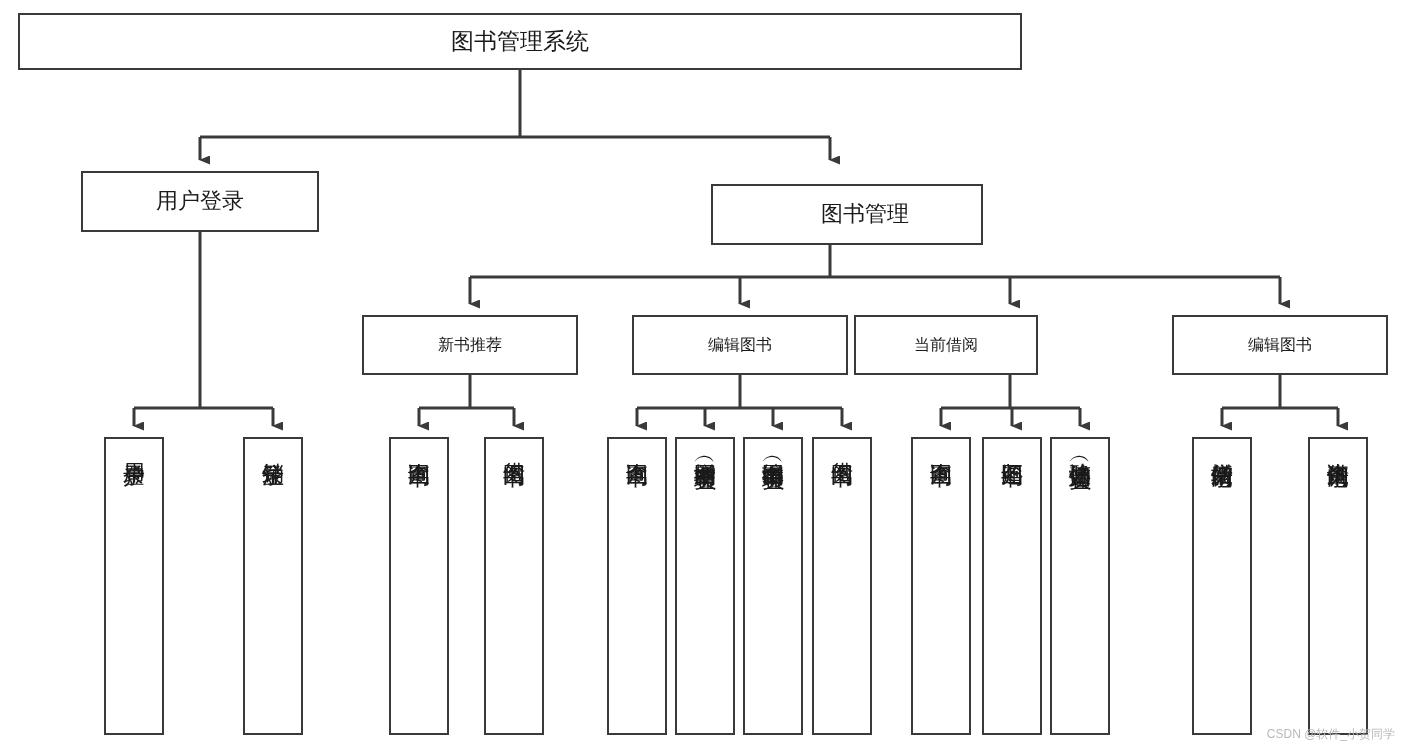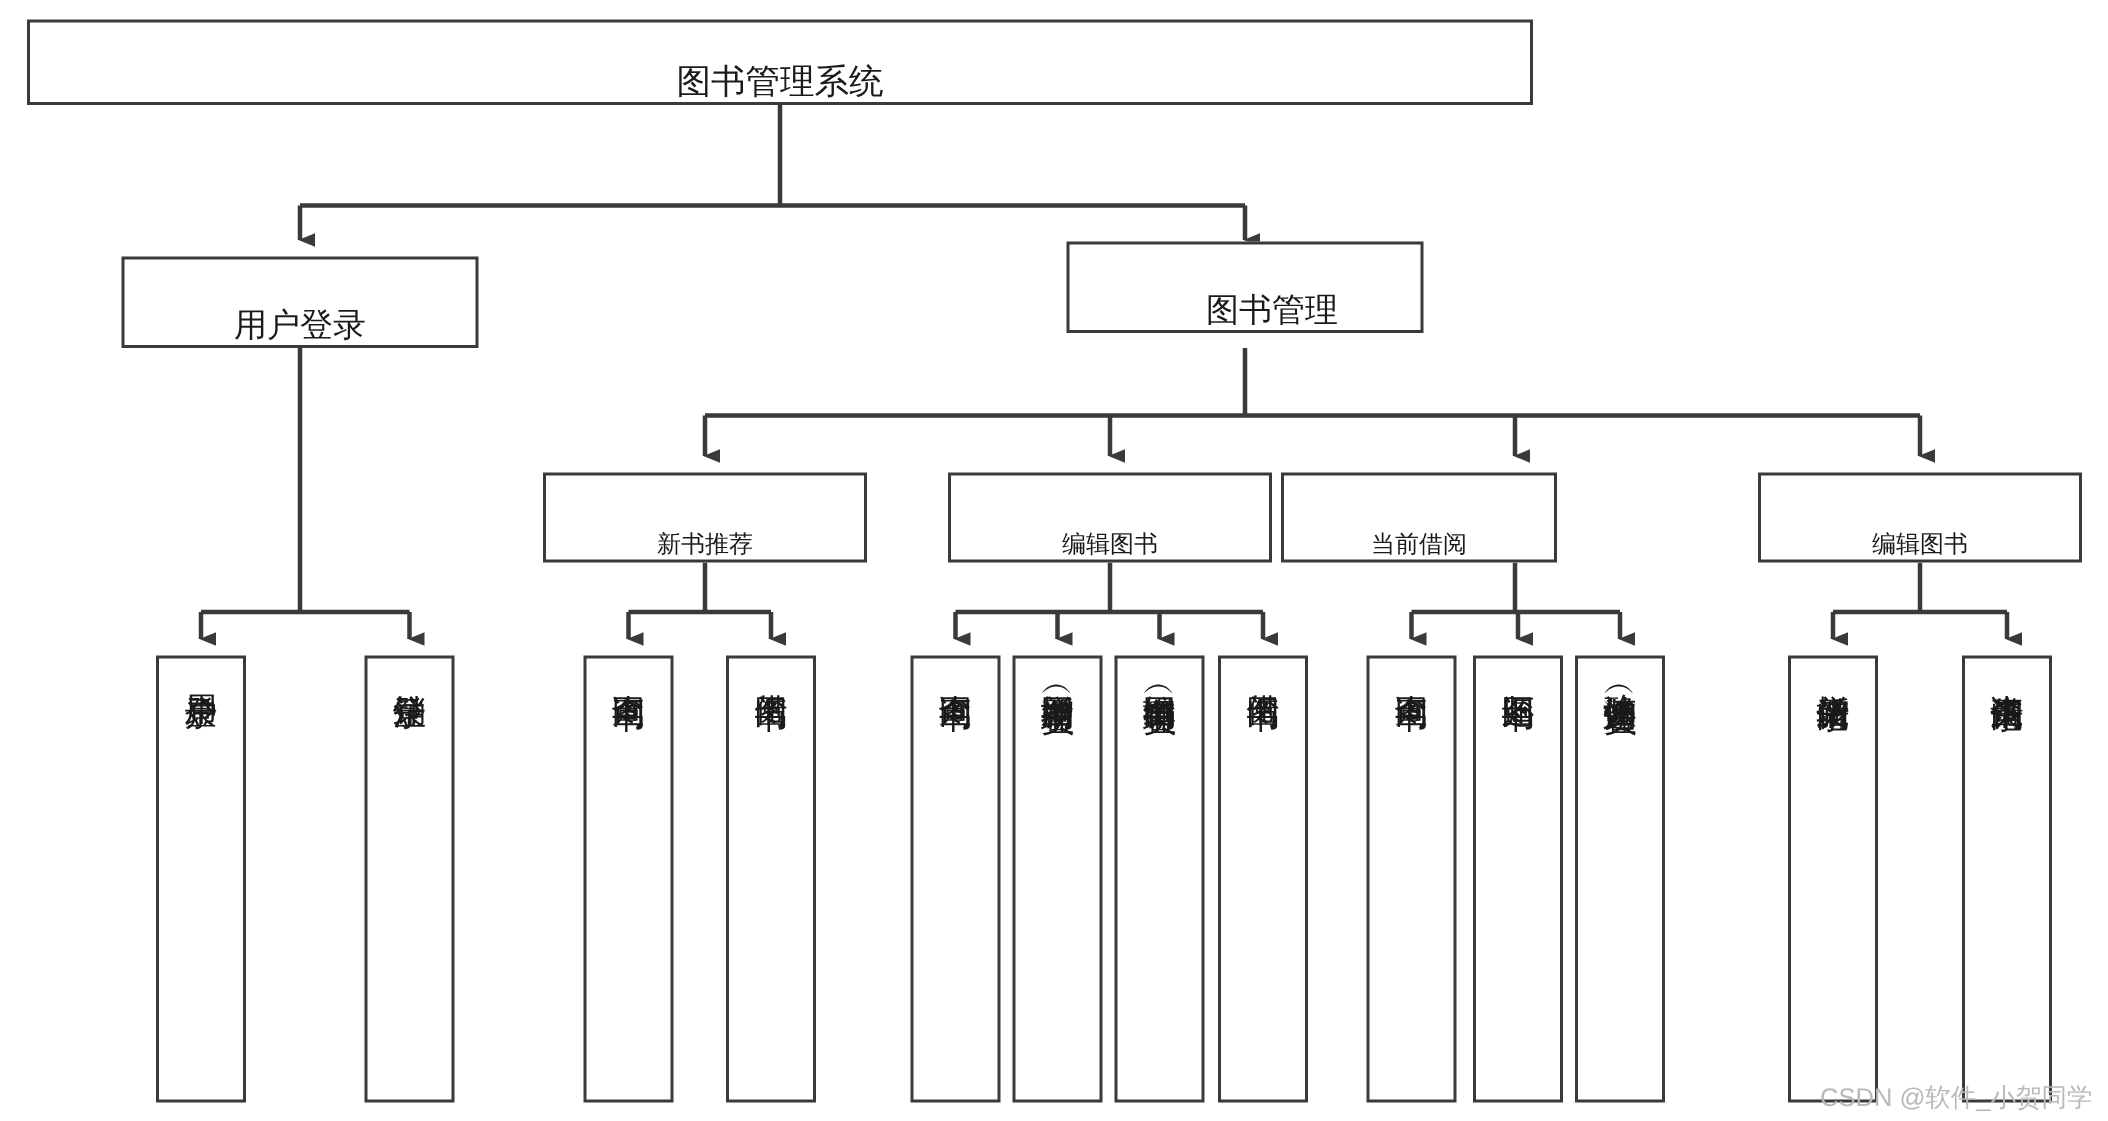--- a/index.html
+++ b/index.html
@@ -23,21 +23,21 @@
     top: 0;
     width: 1405px;
     height: 747px;
   }
   .node-box {
     position: absolute;
     box-sizing: border-box;
     background: #ffffff;
     border: 2px solid #3a3a3a;
     display: flex;
-    align-items: flex-end;
+    align-items: center;
     justify-content: center;
     overflow: hidden;
   }
   .node-label {
     color: #1a1a1a;
     text-align: center;
     line-height: 1.12;
     white-space: nowrap;
   }
   .lvl0 .node-label { font-size: 23px; }
@@ -53,21 +53,21 @@
   }
   .leaf {
     align-items: flex-start;
     justify-content: center;
     padding-top: 6px;
   }
   #watermark {
     position: absolute;
     right: 10px;
     bottom: 4px;
-    font-size: 17px;
+    font-size: 12px;
     color: #b9b9b9;
     white-space: nowrap;
     pointer-events: none;
   }
 </style>
 </head>
 <body>
 
 <div id="diagram-root">
 
@@ -114,21 +114,21 @@
       </g>
   </svg>
 
   <div id="node-layer">
       <div class="node-box lvl0" style="left: 18px; top: 13px; width: 1004px; height: 57px;">
         <div class="node-label">图书管理系统</div>
       </div>
       <div class="node-box lvl1" style="left: 81px; top: 171px; width: 238px; height: 61px;">
         <div class="node-label">用户登录</div>
       </div>
-      <div class="node-box lvl1" style="left: 711px; top: 161px; width: 238px; height: 61px; padding-left: 36px;">
+      <div class="node-box lvl1" style="left: 711px; top: 184px; width: 272px; height: 61px; padding-left: 36px;">
         <div class="node-label">图书管理</div>
       </div>
       <div class="node-box lvl2" style="left: 362px; top: 315px; width: 216px; height: 60px;">
         <div class="node-label">新书推荐</div>
       </div>
       <div class="node-box lvl2" style="left: 632px; top: 315px; width: 216px; height: 60px;">
         <div class="node-label">编辑图书</div>
       </div>
       <div class="node-box lvl2" style="left: 854px; top: 315px; width: 184px; height: 60px;">
         <div class="node-label">当前借阅</div>

